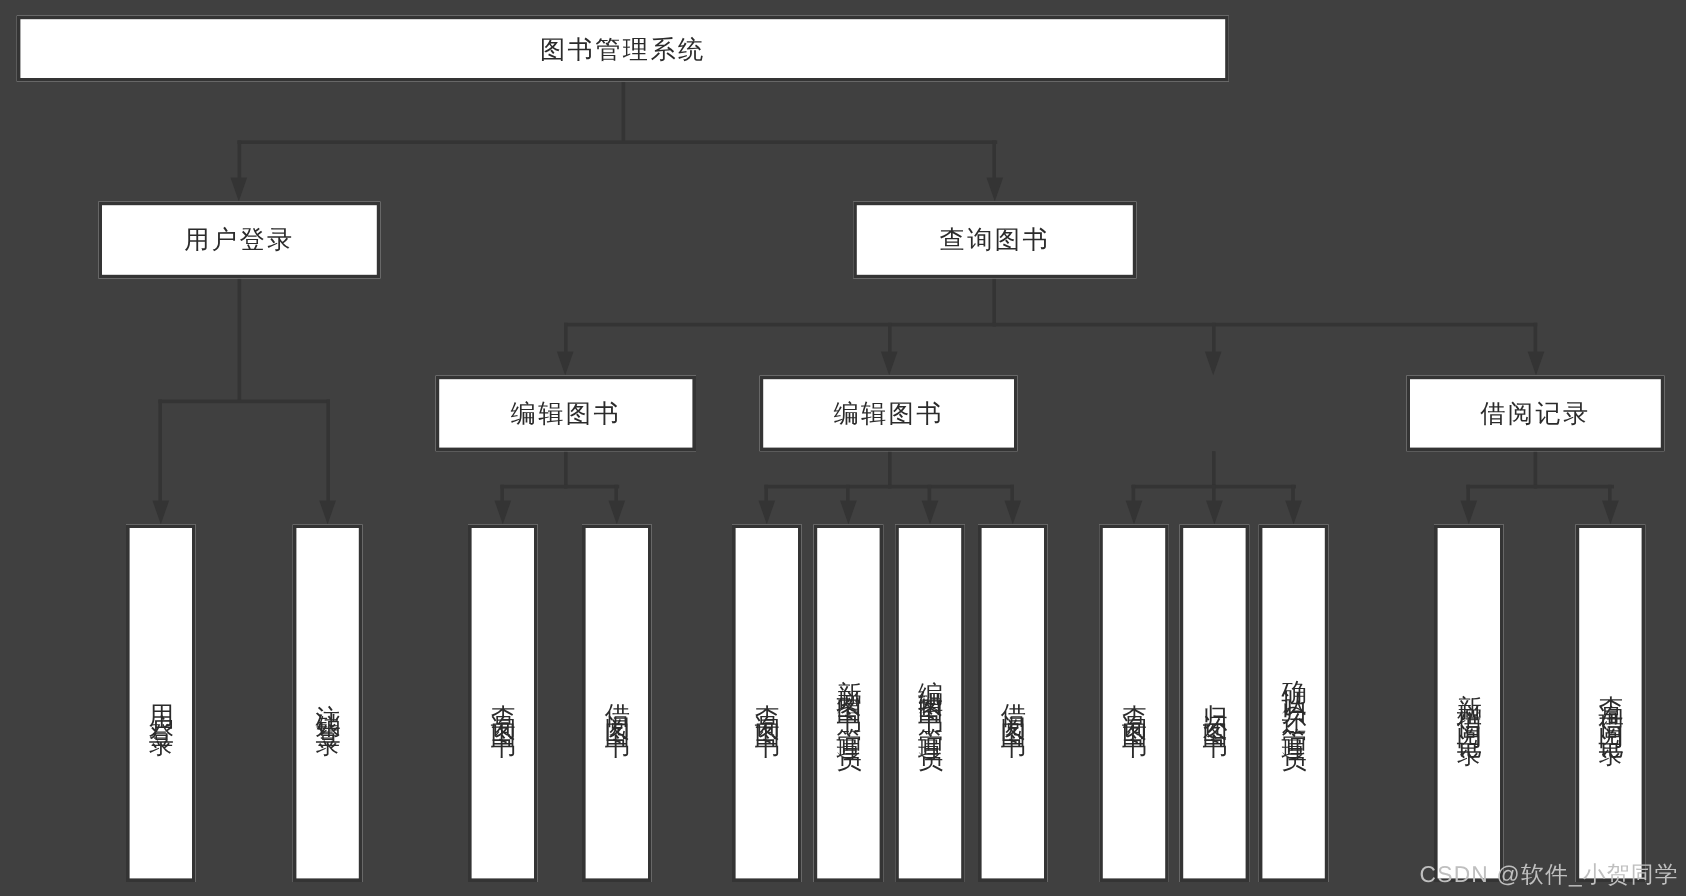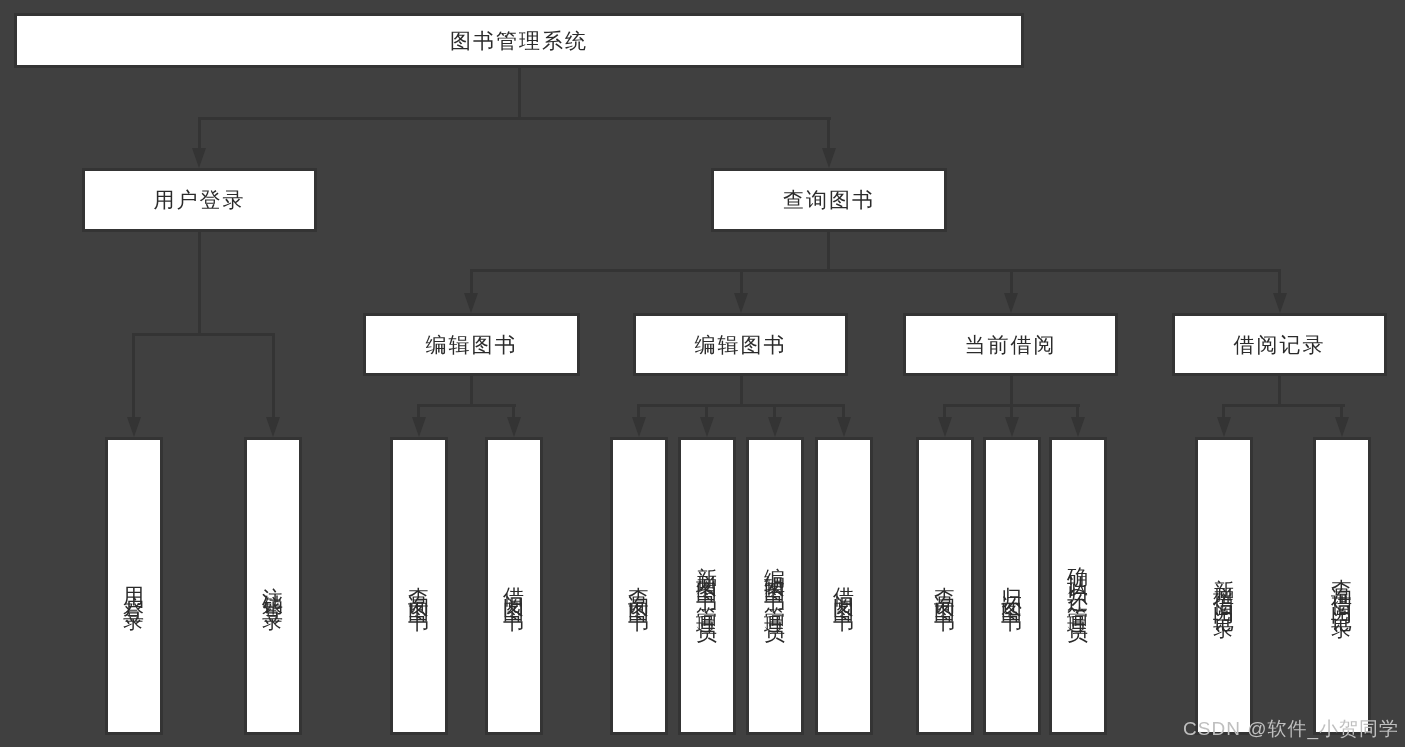--- a/index.html
+++ b/index.html
@@ -128,23 +128,20 @@
   <div class="box" style="left:711px; top:168px; width:236px; height:64px;">
     <span class="lbl">查询图书</span>
   </div>
 
   <div class="box" style="left:363px; top:313px; width:217px; height:63px;">
     <span class="lbl">编辑图书</span>
   </div>
   <div class="box" style="left:633px; top:313px; width:215px; height:63px;">
     <span class="lbl">编辑图书</span>
   </div>
-  <div class="box" style="left:903px; top:313px; width:215px; height:63px;">
-    <span class="lbl">当前借阅</span>
-  </div>
   <div class="box" style="left:1172px; top:313px; width:215px; height:63px;">
     <span class="lbl">借阅记录</span>
   </div>
 
   <div class="box leaf" style="left:105px;">
     <span class="lbl">用户登录</span>
   </div>
   <div class="box leaf" style="left:244px;">
     <span class="lbl">注销登录</span>
   </div>

